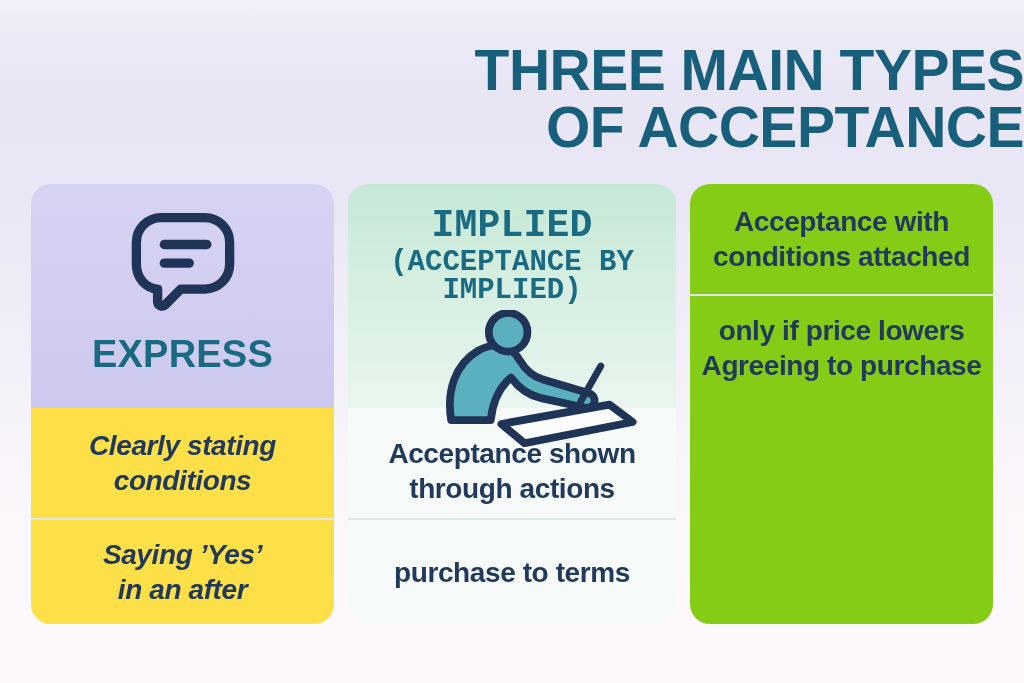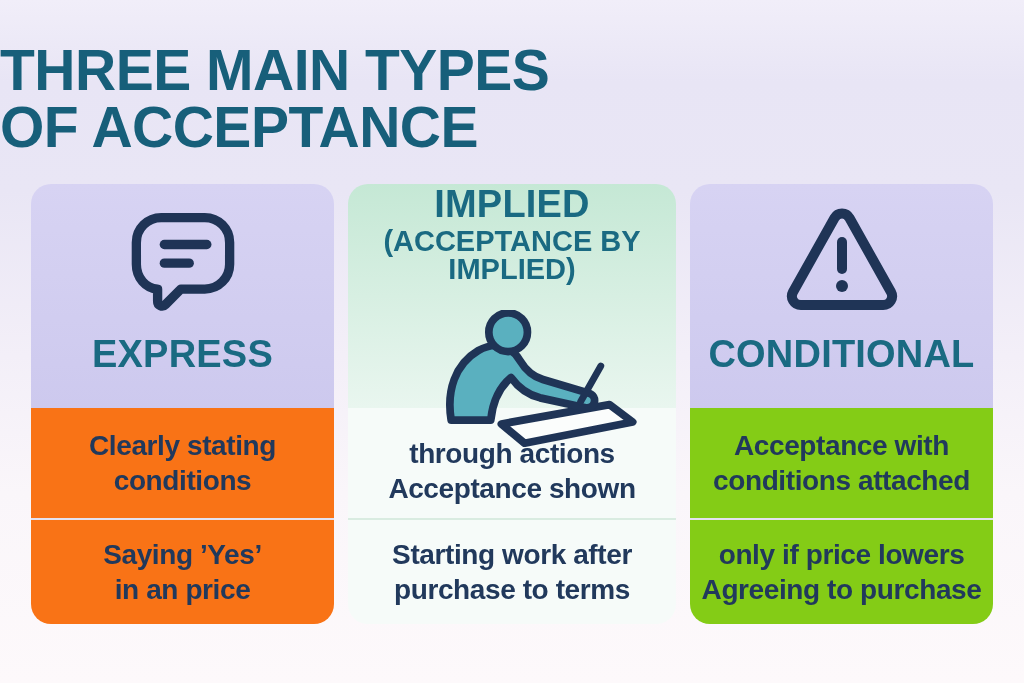--- a/index.html
+++ b/index.html
@@ -8,21 +8,21 @@
     font-family: "Liberation Sans", sans-serif;
     background: linear-gradient(180deg,
       #f1eef9 0%, #e8e5f5 12%, #e9e6f5 28%,
       #f3eff8 52%, #faf6fa 72%, #fdf9fb 100%);
   }
 
   .page { width: 1024px; height: 683px; position: relative; }
 
   .title {
     margin-top: 42px;
-    text-align: left;
+    text-align: right;
     font-size: 57px;
     line-height: 57px;
     font-weight: 700;
     letter-spacing: -0.5px;
     color: #175f7a;
   }
 
   .cards {
     display: flex;
     justify-content: space-between;
@@ -49,20 +49,22 @@
     align-items: center;
     flex: none;
   }
   .card--express .card-header,
   .card--conditional .card-header {
     background: linear-gradient(180deg, #d7d3f3 0%, #cdc9ee 100%);
     padding-top: 18px;
   }
   .card--implied .card-header {
     background: linear-gradient(180deg, #c5e8d5 0%, #e9f6ef 100%);
+    padding-top: 22px;
+    font-family: Liberation Mono, monospace;
   }
 
   .card-heading {
     font-size: 38px;
     line-height: 40px;
     font-weight: 700;
     letter-spacing: 0.2px;
     color: #1a6a82;
     text-align: center;
   }
@@ -82,21 +84,21 @@
     position: absolute;
     top: 126px;
     left: 50%;
     margin-left: -72px;
     width: 200px;
     height: 140px;
     z-index: 2;
   }
 
   .card-body { flex: 1; display: flex; flex-direction: column; }
-  .card--express   .card-body { background: #f97316; }
+  .card--express   .card-body { background: #fde047; font-style: italic; }
   .card--implied   .card-body { background: #f6fbf9; }
   .card--conditional .card-body { background: #84cc16; }
 
   .row {
     display: flex;
     flex-direction: column;
     justify-content: center;
     align-items: center;
     text-align: center;
     font-size: 28px;
@@ -139,21 +141,21 @@
         <div class="card-heading">EXPRESS</div>
       </div>
       <div class="card-body">
         <div class="row row-top">
           <div>Clearly stating</div>
           <div>conditions</div>
         </div>
         <div class="divider"></div>
         <div class="row row-bottom">
           <div>Saying ’Yes’</div>
-          <div>in an price</div>
+          <div>in an after</div>
         </div>
       </div>
     </section>
 
     <section class="card card--implied">
       <div class="card-header">
         <div class="card-heading">IMPLIED</div>
         <div class="card-subheading">
           <div>(ACCEPTANCE BY</div>
           <div>IMPLIED)</div>
@@ -162,42 +164,31 @@
           <svg width="200" height="140" viewBox="0 0 200 145">
             <path d="M60,118 L172,98 L196,116 L84,138 Z" fill="#fbfdfc" stroke="#1f3456" stroke-width="8" stroke-linejoin="round"></path>
             <path d="M8,114 C3,84 12,56 36,42 C54,32 70,37 79,52 C85,62 93,69 103,72 L150,86 C161,89 157,104 146,101 L100,91 C88,88 78,81 70,70 C58,80 51,95 49,114 Z" fill="#5ab0bf" stroke="#1f3456" stroke-width="8" stroke-linejoin="round"></path>
             <circle cx="67" cy="23" r="20" fill="#5ab0bf" stroke="#1f3456" stroke-width="8"></circle>
             <line x1="163" y1="58" x2="142" y2="95" stroke="#1f3456" stroke-width="7" stroke-linecap="round"></line>
           </svg>
         </span>
       </div>
       <div class="card-body">
         <div class="row row-top">
+          <div>Acceptance shown</div>
           <div>through actions</div>
-          <div>Acceptance shown</div>
         </div>
         <div class="divider"></div>
         <div class="row row-bottom">
-          <div>Starting work after</div>
           <div>purchase to terms</div>
         </div>
       </div>
     </section>
 
     <section class="card card--conditional">
-      <div class="card-header">
-        <span>
-          <svg width="126" height="114" viewBox="0 0 126 112">
-            <path d="M55.5,15 C58.8,9 67.2,9 70.5,15 L112,89 C115.2,94.9 110.9,102 104.2,102 H21.8 C15.1,102 10.8,94.9 14,89 Z" fill="none" stroke="#1f3456" stroke-width="10" stroke-linejoin="round"></path>
-            <line x1="63" y1="39" x2="63" y2="66" stroke="#1f3456" stroke-width="10" stroke-linecap="round"></line>
-            <circle cx="63" cy="83" r="6" fill="#1f3456"></circle>
-          </svg>
-        </span>
-        <div class="card-heading">CONDITIONAL</div>
-      </div>
       <div class="card-body">
         <div class="row row-top">
           <div>Acceptance with</div>
           <div>conditions attached</div>
         </div>
         <div class="divider"></div>
         <div class="row row-bottom">
           <div>only if price lowers</div>
           <div>Agreeing to purchase</div>
         </div>

